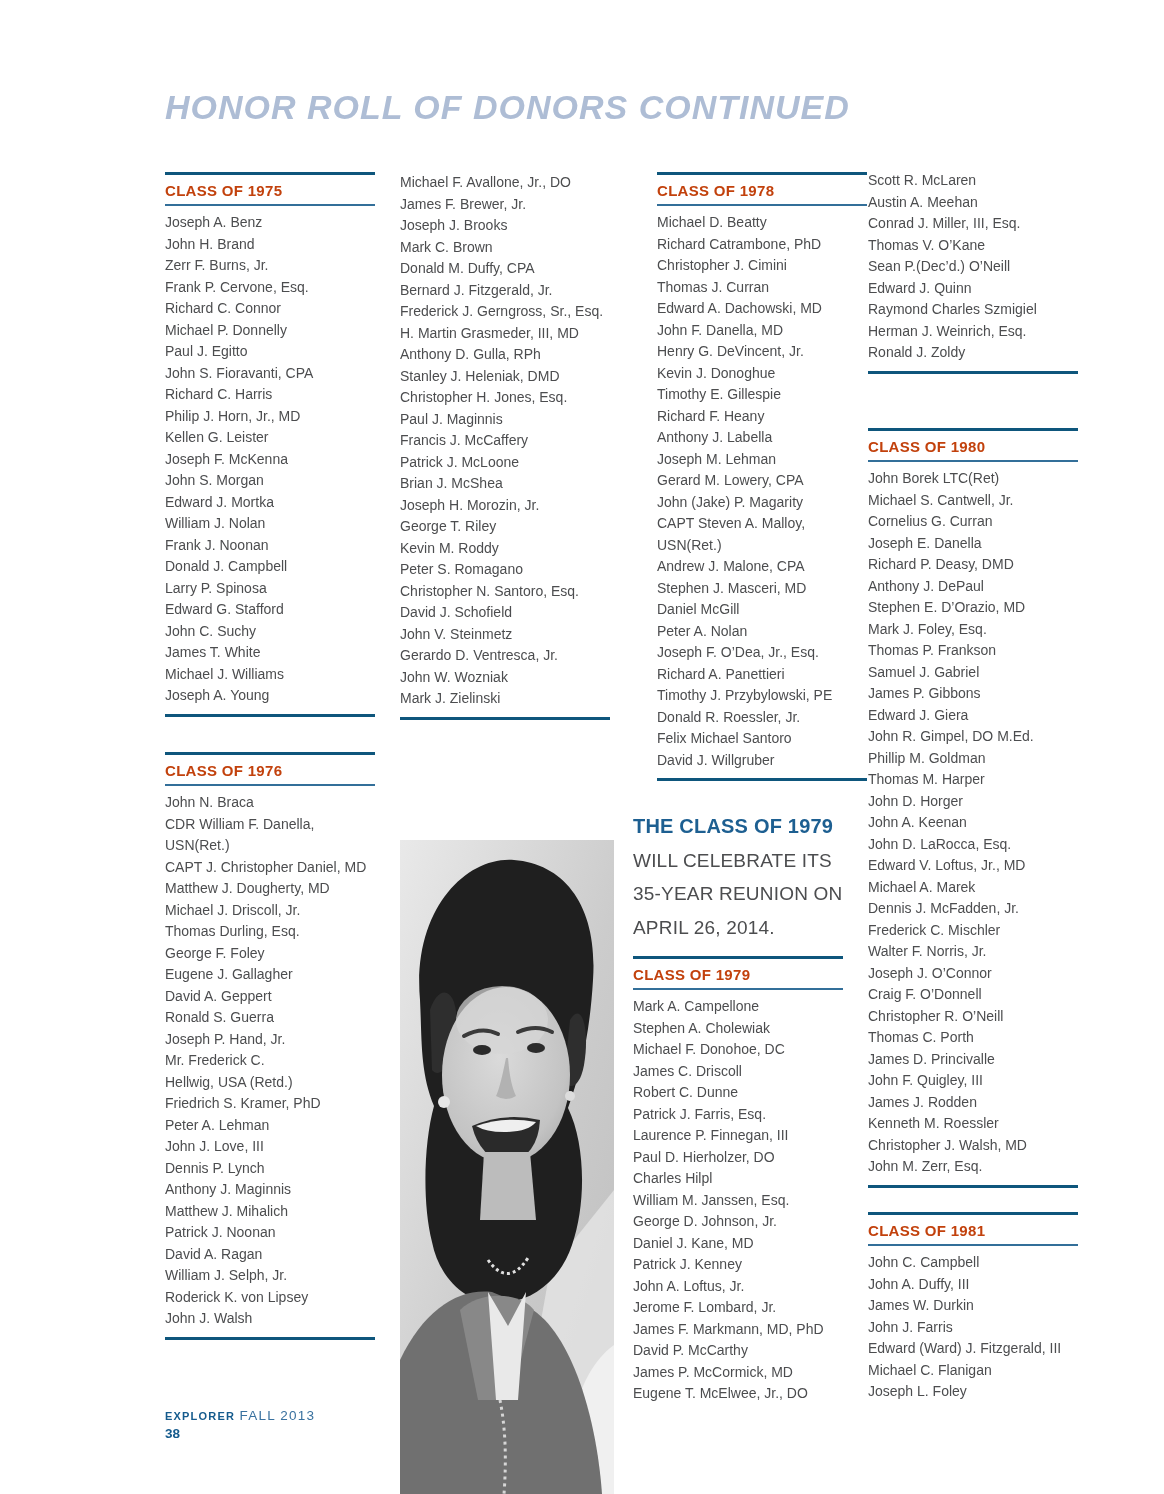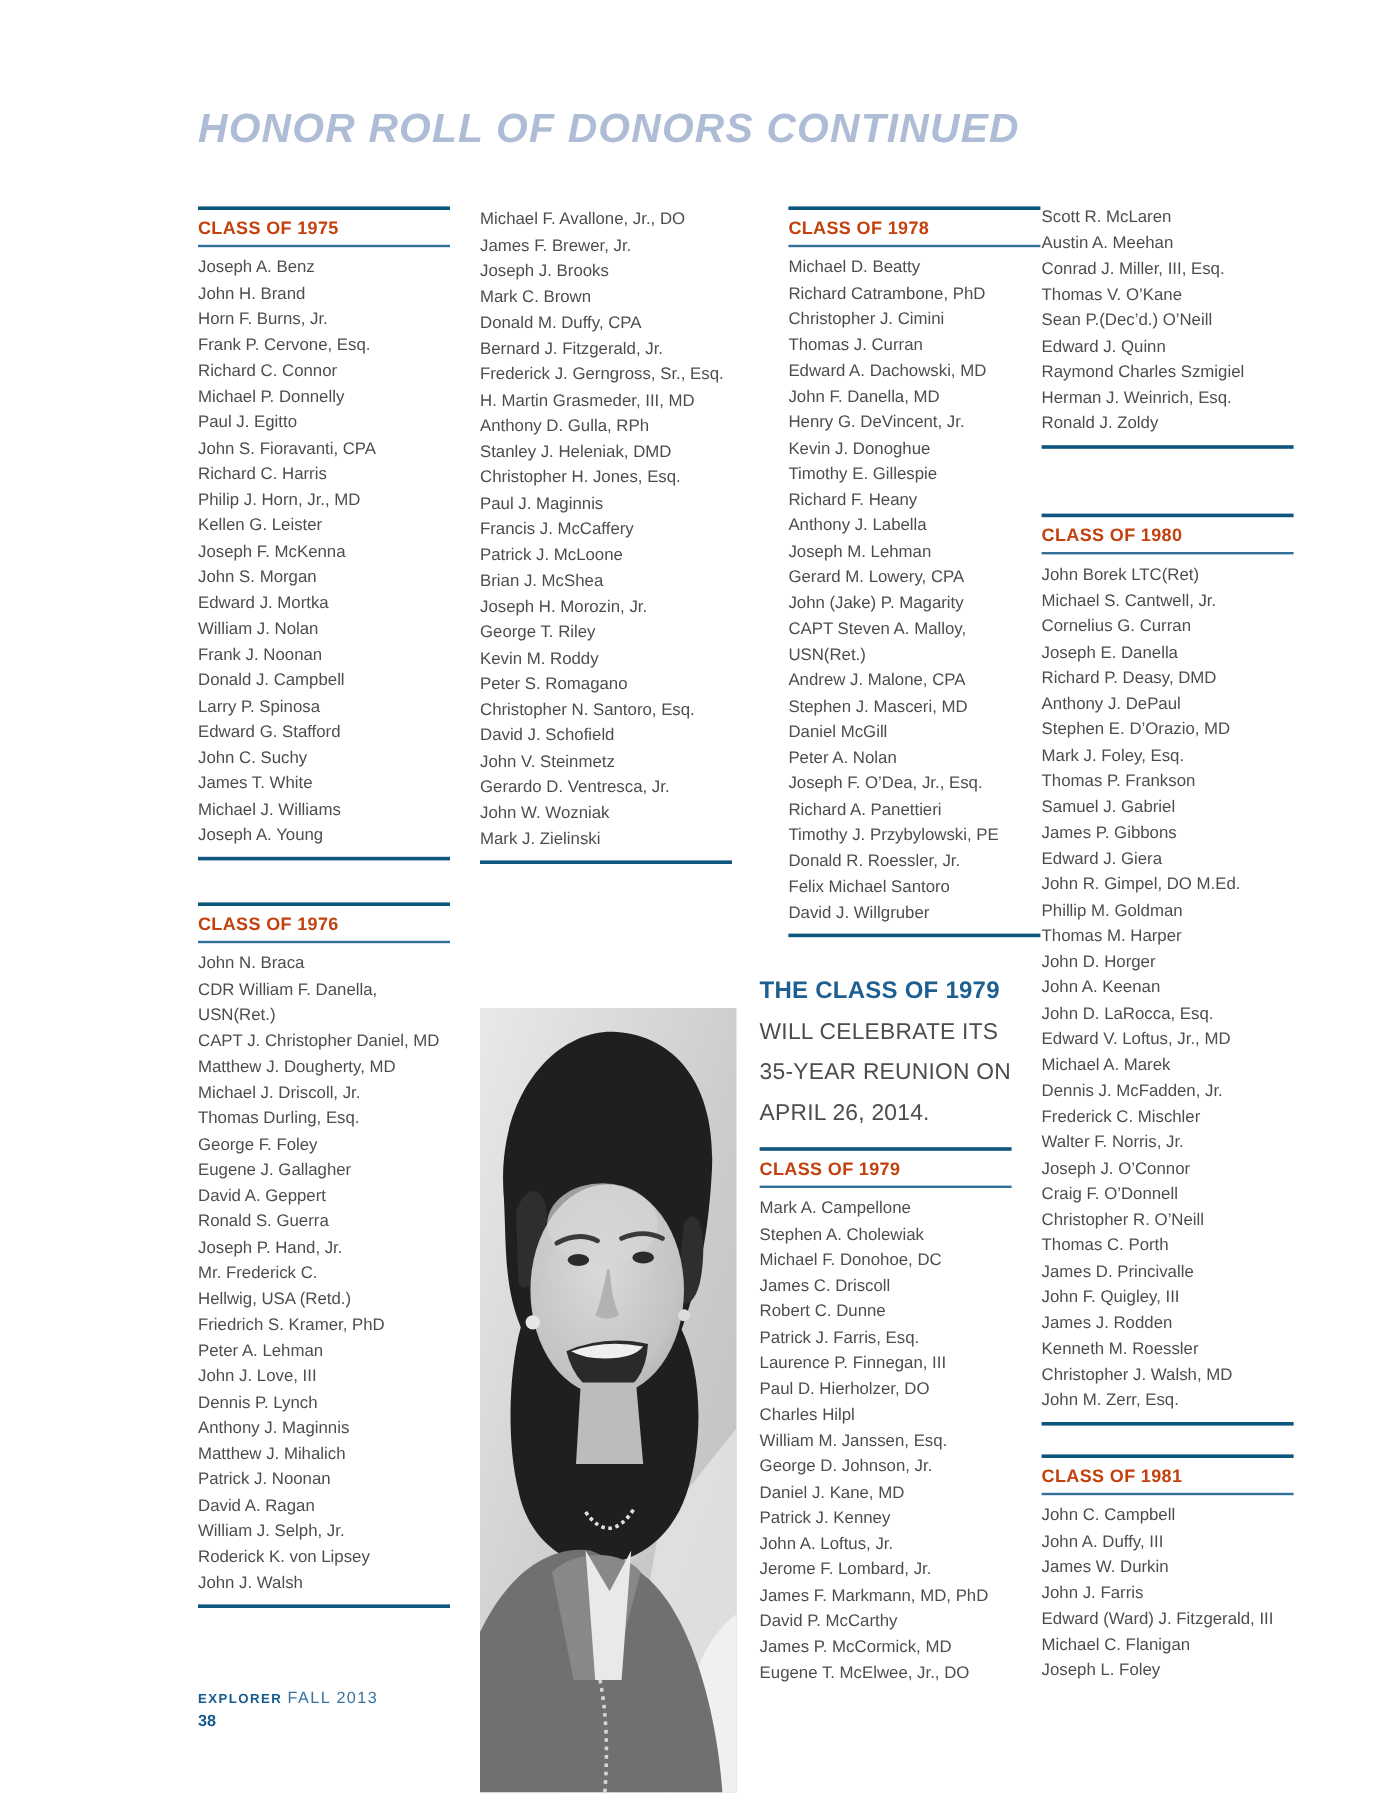--- a/index.html
+++ b/index.html
@@ -56,21 +56,21 @@
 <div class="page">
 
   <h1 class="page-title">HONOR ROLL OF DONORS CONTINUED</h1>
 
   <section class="col-section" style="left:165px; top:172px;">
     <h2 class="class-heading">CLASS OF 1975</h2>
     <ul class="name-list">
 
     <li>Joseph A. Benz</li>
         <li>John H. Brand</li>
-        <li>Horn F. Burns, Jr.</li>
+        <li>Zerr F. Burns, Jr.</li>
         <li>Frank P. Cervone, Esq.</li>
         <li>Richard C. Connor</li>
         <li>Michael P. Donnelly</li>
         <li>Paul J. Egitto</li>
         <li>John S. Fioravanti, CPA</li>
         <li>Richard C. Harris</li>
         <li>Philip J. Horn, Jr., MD</li>
         <li>Kellen G. Leister</li>
         <li>Joseph F. McKenna</li>
         <li>John S. Morgan</li>

